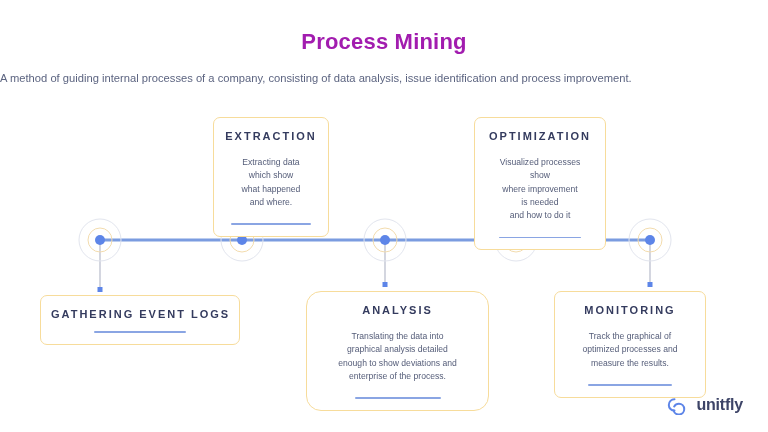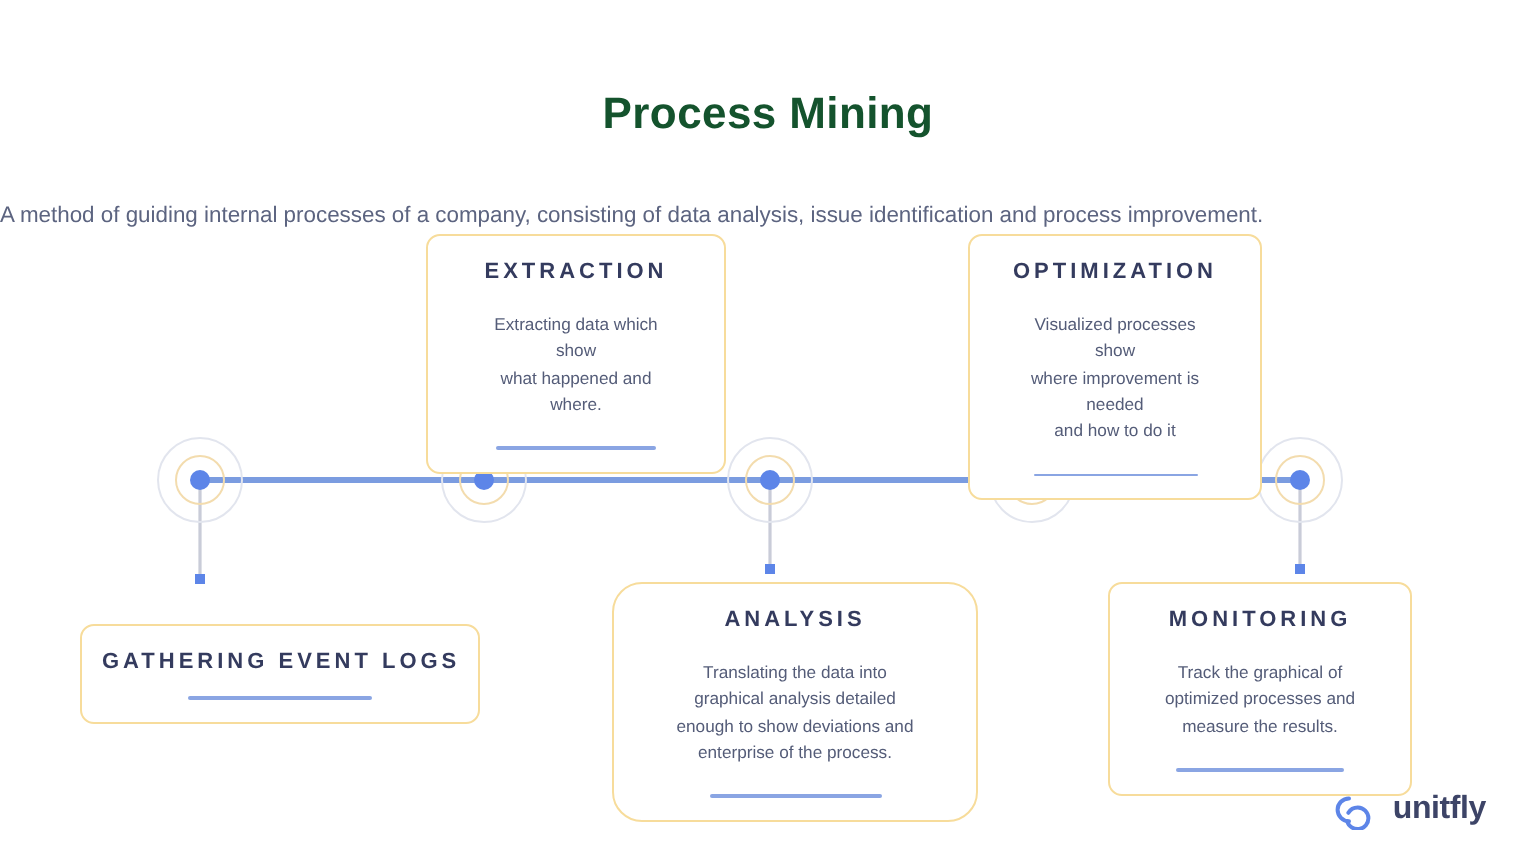--- a/index.html
+++ b/index.html
@@ -18,25 +18,25 @@
 
   
   #header {
     position: absolute;
     left: 0;
     top: 0;
     width: 768px;
   }
   #page-title {
     text-align: center;
-    margin: 16px;
+    margin: 1px;
     padding-top: 28px;
     font-size: 22px;
     font-weight: bold;
-    color: #14532d;
+    color: #a21caf;
     letter-spacing: 0.2px;
   }
   #page-subtitle {
     text-align: left;
     margin: 0;
     padding-top: 16px;
     font-size: 11.2px;
     color: #5c6480;
     font-weight: 400;
   }
@@ -76,23 +76,23 @@
     margin: 14px;
   }
   .card-rule {
     width: 80px;
     height: 1.6px;
     background: #8aa5e3;
     margin: 11px auto 0 auto;
     border-radius: 1px;
   }
 
-  #card-extraction   { left: 213px; top: 117px; width: 150px; }
-  #card-optimization { left: 484px; top: 117px; width: 147px; }
-  #card-gathering    { left: 40px;  top: 312px; width: 200px; }
+  #card-extraction   { left: 213px; top: 117px; width: 116px; }
+  #card-optimization { left: 474px; top: 117px; width: 132px; }
+  #card-gathering    { left: 40px;  top: 295px; width: 200px; }
   #card-analysis     { left: 306px; top: 291px; width: 183px; border-radius: 15px; }
   #card-monitoring   { left: 554px; top: 291px; width: 152px; }
 
   #card-gathering .card-rule  { width: 92px; }
   #card-analysis .card-rule   { width: 86px; }
   #card-monitoring .card-rule { width: 84px; }
   #card-optimization .card-rule { width: 82px; }
 
   
   #logo {

